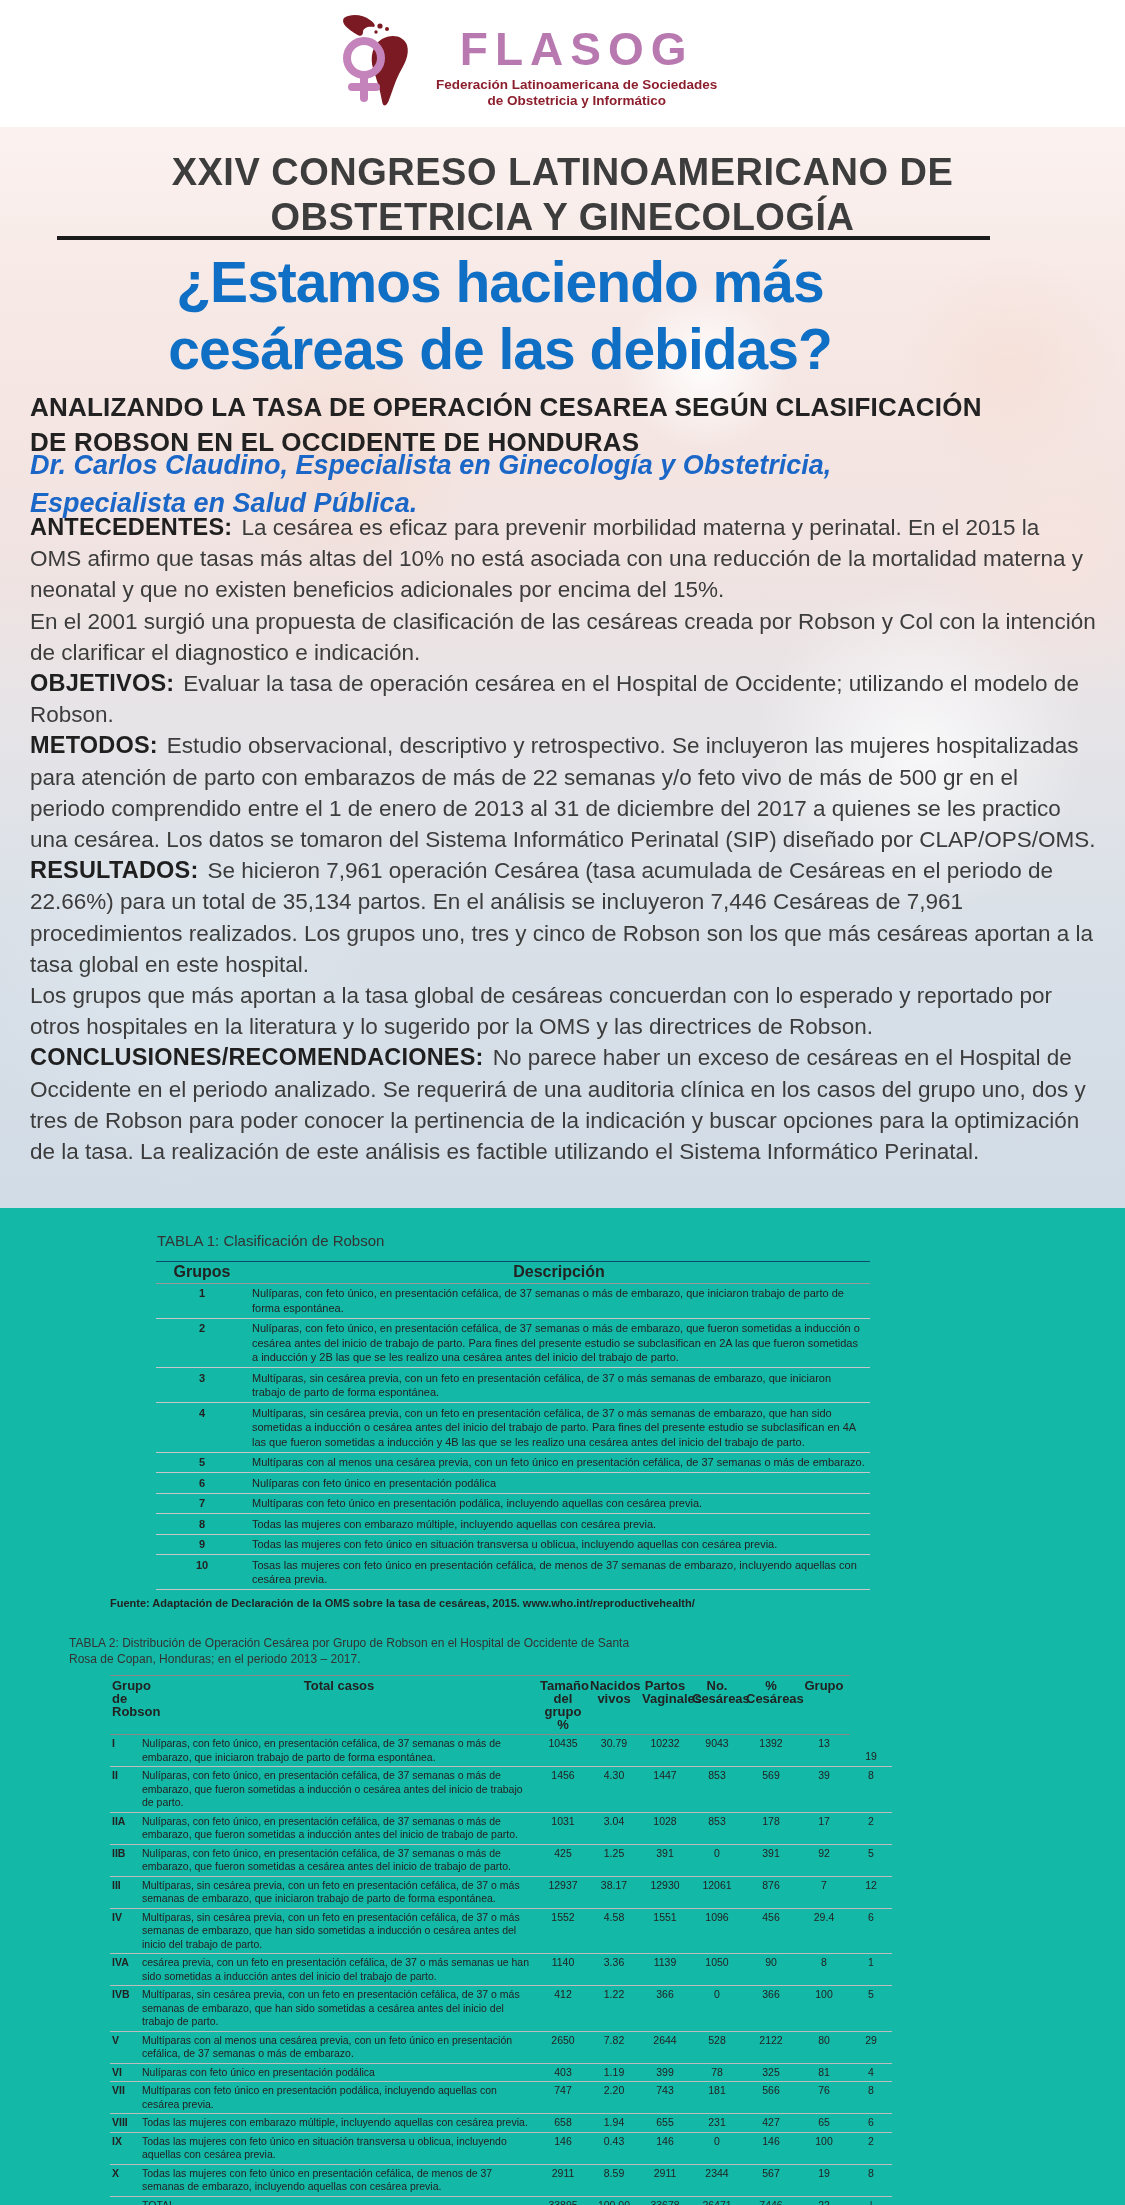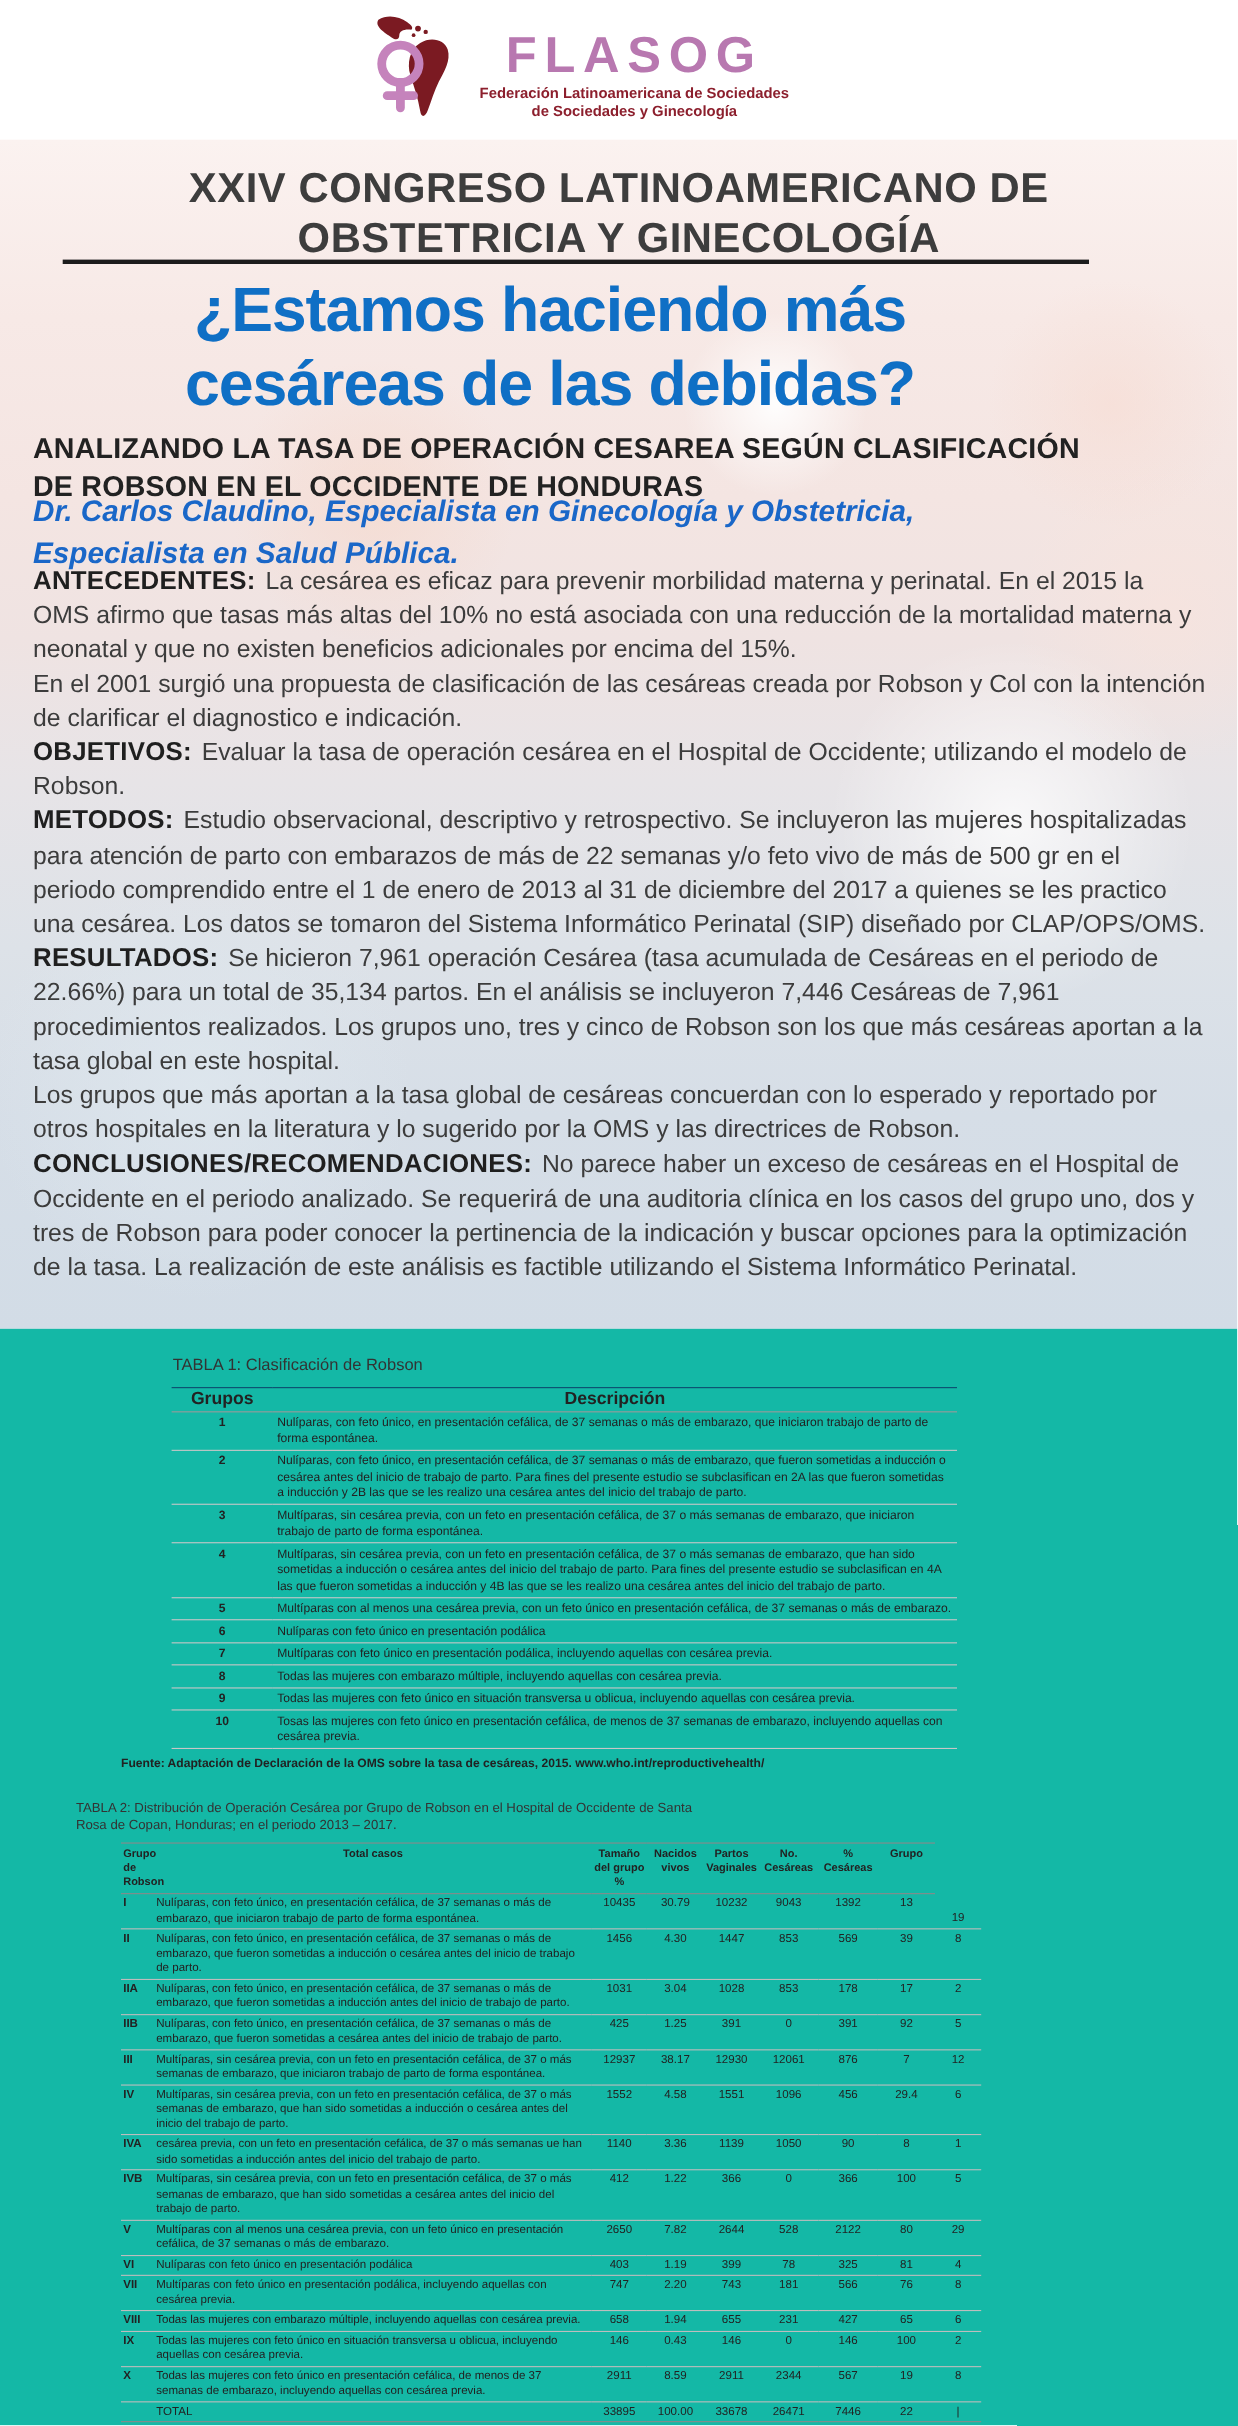--- a/index.html
+++ b/index.html
@@ -63,21 +63,21 @@
   table{border-collapse:collapse;}
   .tabla1{margin-left:156px;width:714px;font-size:11px;line-height:14.5px;color:#222;}
   .tabla1 th{border-top:1px solid #0c4a6e;border-bottom:1px solid #9a9a9a;padding:3px 4px;font-size:16px;}
   .tabla1 td{border-bottom:1px solid #c7c7c7;padding:2.5px 4px;vertical-align:top;}
   .tabla1 .num{width:92px;text-align:center;font-weight:700;}
   .t1-fuente{margin:7px 0 0 110px;font-size:11px;color:#222;font-weight:bold;}
   .t2-caption{margin:26px 0 8px 69px;width:575px;font-size:12px;line-height:16px;color:#333;}
   .tabla2{margin-left:110px;width:782px;table-layout:fixed;font-size:10.5px;line-height:13.5px;color:#222;}
   .tabla2 th{
     border-top:1.5px solid #8a8a8a;border-bottom:1px solid #8a8a8a;
-    padding:3px 2px;font-size:10px;line-height:13px;vertical-align:top;text-align:center;font-weight:700;
+    padding:3px 2px;font-size:13px;line-height:13px;vertical-align:top;text-align:center;font-weight:700;
   }
   .tabla2 th:first-child{text-align:left;padding-left:2px;}
   .tabla2 td{border-bottom:1px solid #bdbdbd;padding:2px 2px;vertical-align:top;text-align:center;}
   .tabla2 td.rom{text-align:left;font-weight:700;}
   .tabla2 td.desc{text-align:left;}
   .tabla2 tr.g-low td.gcol{vertical-align:bottom;padding-bottom:3px;}
   .tabla2 tr.total td{border-bottom:1px solid #8a8a8a;}
   .tabla2 tr.total td.desc{font-weight:400;}
 </style>
 </head>
@@ -98,21 +98,21 @@
         <g stroke="#c583bc" stroke-width="8" fill="none" stroke-linecap="round">
           <circle cx="34" cy="46" r="17"></circle>
           <line x1="34" y1="63" x2="34" y2="86"></line>
           <line x1="22" y1="75" x2="46" y2="75"></line>
         </g>
       </svg>
       <div class="logo-textcol">
         <div class="wordmark">FLASOG</div>
         <div class="tagline">
           <div>Federación Latinoamericana de Sociedades</div>
-          <div>de Sociedades y Ginecología</div>
+          <div>de Obstetricia y Informático</div>
         </div>
       </div>
     </div>
   </div>
 
   <div class="poster">
     <div class="congress">
       <div>XXIV CONGRESO LATINOAMERICANO DE</div>
       <div>OBSTETRICIA Y GINECOLOGÍA</div>
     </div>

